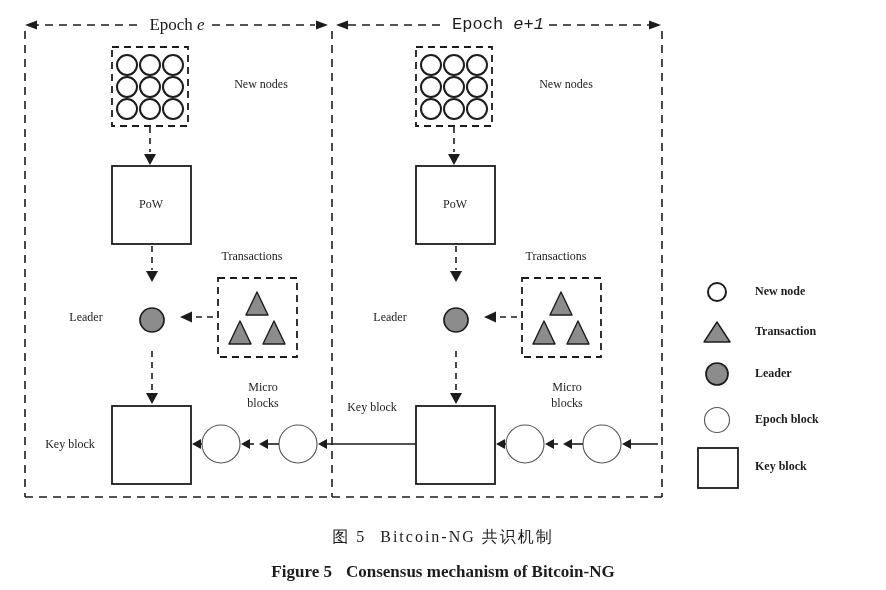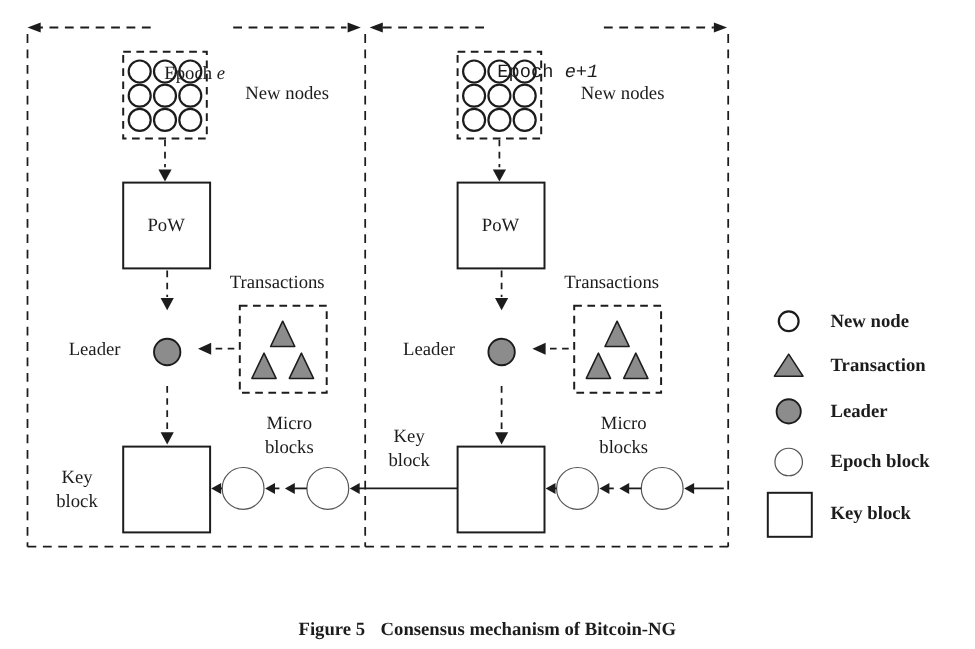--- a/index.html
+++ b/index.html
@@ -1,26 +1,26 @@
 <!DOCTYPE html>
 <html><head>
 <meta charset="utf-8">
 <style>
   html,body{margin:0;padding:0;background:#ffffff;}
   #stage{
     position:relative;width:886px;height:590px;background:#ffffff;overflow:hidden;
     font-family:"Liberation Serif","DejaVu Serif",serif;color:#1c1c1c;
   }
   #diagram-svg{position:absolute;left:0;top:0;}
-  .label{position:absolute;font-size:17px;line-height:1.3;white-space:nowrap;color:#1c1c1c;}
+  .label{position:absolute;font-size:12px;line-height:1.3;white-space:nowrap;color:#1c1c1c;}
   .center{transform:translate(-50%,-50%);text-align:center;}
   .vcenter{transform:translateY(-50%);text-align:left;font-weight:bold;}
   .twoline{white-space:normal;text-align:center;}
   .var{font-style:italic;}
-  .epoch-label{font-size:17px;margin-top:42px;}
+  .epoch-label{font-size:17px;}
   .cap-zh{font-size:16px;letter-spacing:2px;}
   .cap-en{font-size:17px;}
   .cap-gap{display:inline-block;width:14px;}
 </style>
 </head>
 <body>
 
 <div id="stage">
 
   <svg id="diagram-svg" width="886" height="590" viewBox="0 0 886 590">
@@ -176,16 +176,17 @@
 
   <div class="label center twoline" style="left:70px;top:445px;width:50px;">Key block</div>
   <div class="label center twoline" style="left:372px;top:408px;width:50px;">Key block</div>
 
   <div class="label vcenter" style="left:755px;top:292px;">New node</div>
   <div class="label vcenter" style="left:755px;top:332px;text-align:right;">Transaction</div>
   <div class="label vcenter" style="left:755px;top:374px;">Leader</div>
   <div class="label vcenter" style="left:755px;top:420px;">Epoch block</div>
   <div class="label vcenter" style="left:755px;top:467px;">Key block</div>
 
+  <div class="label cap-zh center" style="left:443px;top:537px;"><span>图 5</span><span class="cap-gap"></span><span>Bitcoin-NG 共识机制</span></div>
 
   <div class="label cap-en center" style="left:443px;top:572px;font-weight:bold;"><span>Figure 5</span><span class="cap-gap"></span><span>Consensus mechanism of Bitcoin-NG</span></div>
 
 </div>
 
 </body></html>

